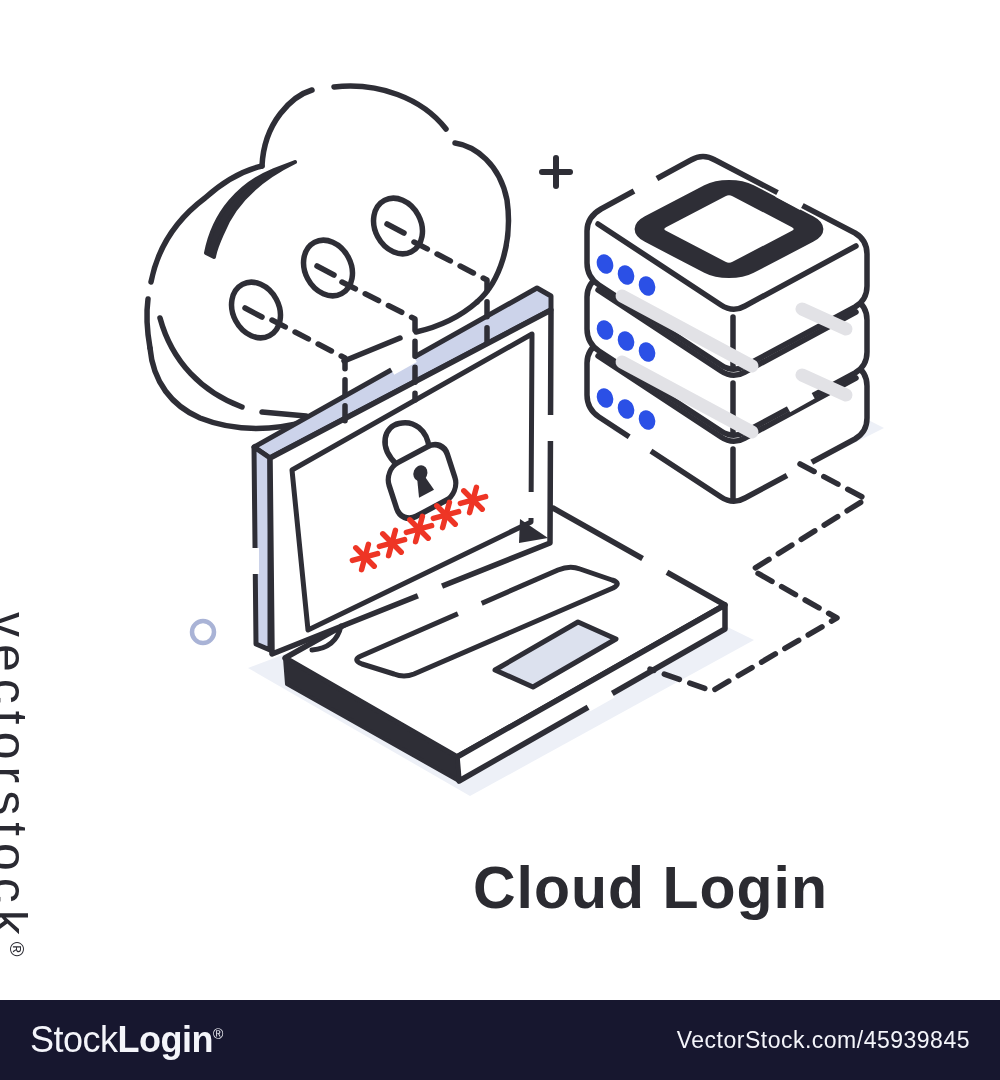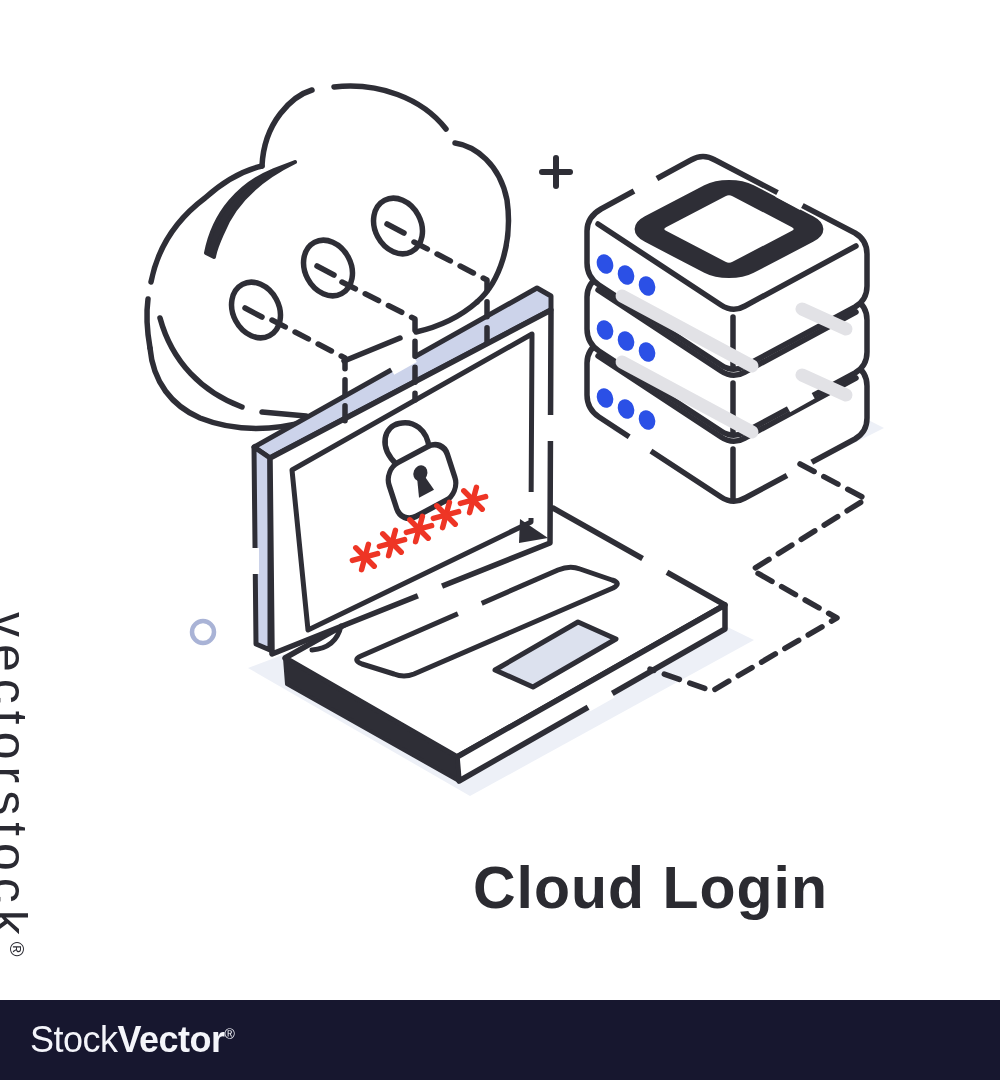--- a/index.html
+++ b/index.html
@@ -212,14 +212,15 @@
 </svg>
 </div>
 
 <span class="sr-only">*****</span>
 
 <div class="title">Cloud Login</div>
 
 <div class="side-watermark"><span>vectorstock</span><sup>®</sup></div>
 
 <div class="footer">
-  <div class="brand"><span class="light">Stock</span><span class="bold">Vector</span><sup>®</sup></div>
+  <div class="brand"><span class="light">Stock</span><span class="bold">Login</span><sup>®</sup></div>
+  <div class="ref">VectorStock.com/45939845</div>
 </div>
 
 </body></html>

